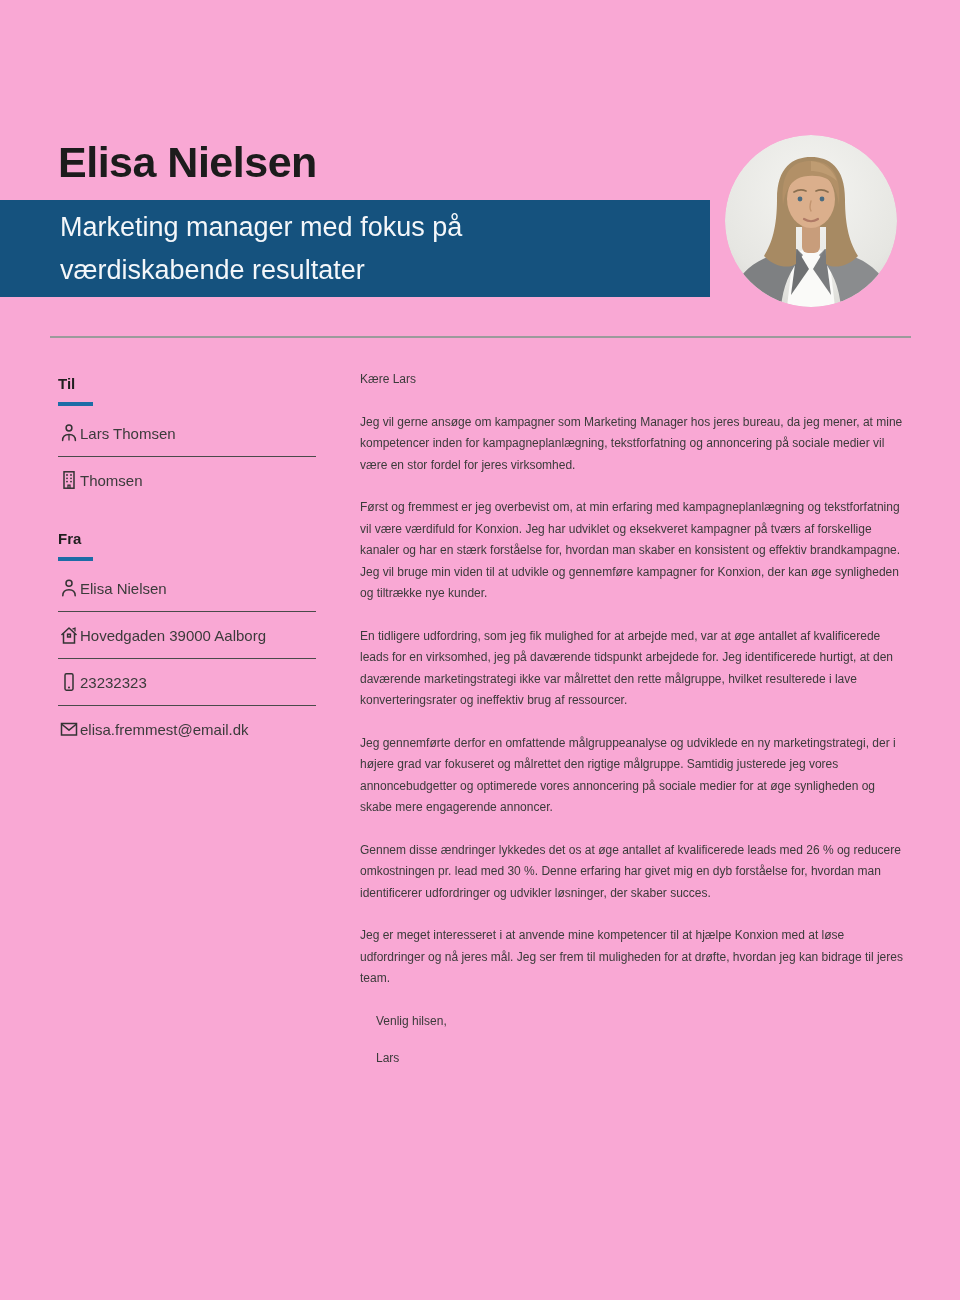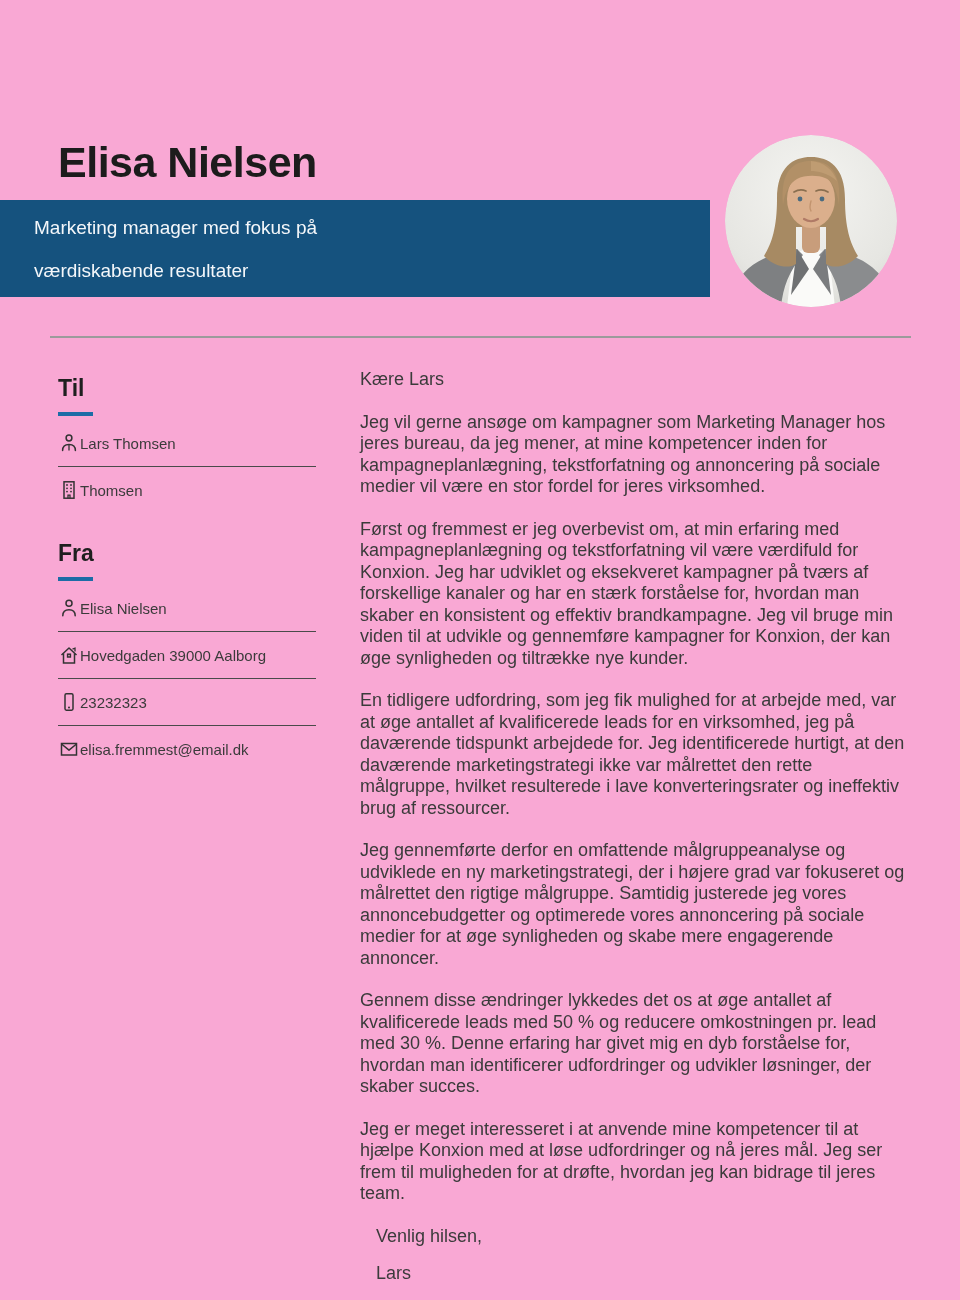--- a/index.html
+++ b/index.html
@@ -26,26 +26,26 @@
     color: #1c1c1c;
   }
   .banner {
     position: absolute;
     left: 0;
     top: 200px;
     width: 710px;
     height: 97px;
     background: #15527E;
     box-sizing: border-box;
-    padding-left: 34px;
+    padding-left: 60px;
     display: flex;
     flex-direction: column;
     justify-content: center;
     color: #f4f7fa;
-    font-size: 19px;
+    font-size: 27px;
     font-weight: 400;
     line-height: 43px;
   }
   .photo {
     position: absolute;
     left: 725px;
     top: 135px;
     width: 172px;
     height: 172px;
     border-radius: 50%;
@@ -61,21 +61,21 @@
     background: #9b9b9b;
   }
   
   .sidebar {
     position: absolute;
     left: 58px;
     top: 375px;
     width: 258px;
   }
   .section-heading {
-    font-size: 23px;
+    font-size: 15px;
     font-weight: bold;
     color: #1f1f1f;
     margin: 0 0 10px 0;
   }
   .accent-bar {
     width: 35px;
     height: 4px;
     background: #1D6CA6;
     margin-bottom: 4px;
   }
@@ -95,21 +95,21 @@
     color: #333333;
   }
   .contact-icon svg { display: block; }
   .fra-section { margin-top: 27px; }
   
   .letter {
     position: absolute;
     left: 360px;
     top: 369px;
     width: 546px;
-    font-size: 18px;
+    font-size: 12px;
     line-height: 21.5px;
     color: #3b3b3b;
   }
   .letter p { margin: 0 0 21px 0; }
   .letter p.tight { margin: 16px; }
 </style>
 </head>
 <body>
 
 <div class="page">
@@ -246,19 +246,19 @@
     </div>
 
   </div>
 
   <div class="letter">
     <p>Kære Lars</p>
     <p>Jeg vil gerne ansøge om kampagner som Marketing Manager hos jeres bureau, da jeg mener, at mine kompetencer inden for kampagneplanlægning, tekstforfatning og annoncering på sociale medier vil være en stor fordel for jeres virksomhed.</p>
     <p>Først og fremmest er jeg overbevist om, at min erfaring med kampagneplanlægning og tekstforfatning vil være værdifuld for Konxion. Jeg har udviklet og eksekveret kampagner på tværs af forskellige kanaler og har en stærk forståelse for, hvordan man skaber en konsistent og effektiv brandkampagne. Jeg vil bruge min viden til at udvikle og gennemføre kampagner for Konxion, der kan øge synligheden og tiltrække nye kunder.</p>
     <p>En tidligere udfordring, som jeg fik mulighed for at arbejde med, var at øge antallet af kvalificerede leads for en virksomhed, jeg på daværende tidspunkt arbejdede for. Jeg identificerede hurtigt, at den daværende marketingstrategi ikke var målrettet den rette målgruppe, hvilket resulterede i lave konverteringsrater og ineffektiv brug af ressourcer.</p>
     <p>Jeg gennemførte derfor en omfattende målgruppeanalyse og udviklede en ny marketingstrategi, der i højere grad var fokuseret og målrettet den rigtige målgruppe. Samtidig justerede jeg vores annoncebudgetter og optimerede vores annoncering på sociale medier for at øge synligheden og skabe mere engagerende annoncer.</p>
-    <p>Gennem disse ændringer lykkedes det os at øge antallet af kvalificerede leads med 50 % og reducere omkostningen pr. lead med 30 %. Denne erfaring har givet mig en dyb forståelse for, hvordan man identificerer udfordringer og udvikler løsninger, der skaber succes.</p>
+    <p>Gennem disse ændringer lykkedes det os at øge antallet af kvalificerede leads med 26 % og reducere omkostningen pr. lead med 30 %. Denne erfaring har givet mig en dyb forståelse for, hvordan man identificerer udfordringer og udvikler løsninger, der skaber succes.</p>
     <p>Jeg er meget interesseret i at anvende mine kompetencer til at hjælpe Konxion med at løse udfordringer og nå jeres mål. Jeg ser frem til muligheden for at drøfte, hvordan jeg kan bidrage til jeres team.</p>
     <p class="tight">Venlig hilsen,</p>
     <p class="tight">Lars</p>
   </div>
 
 </div>
 
 </body></html>

